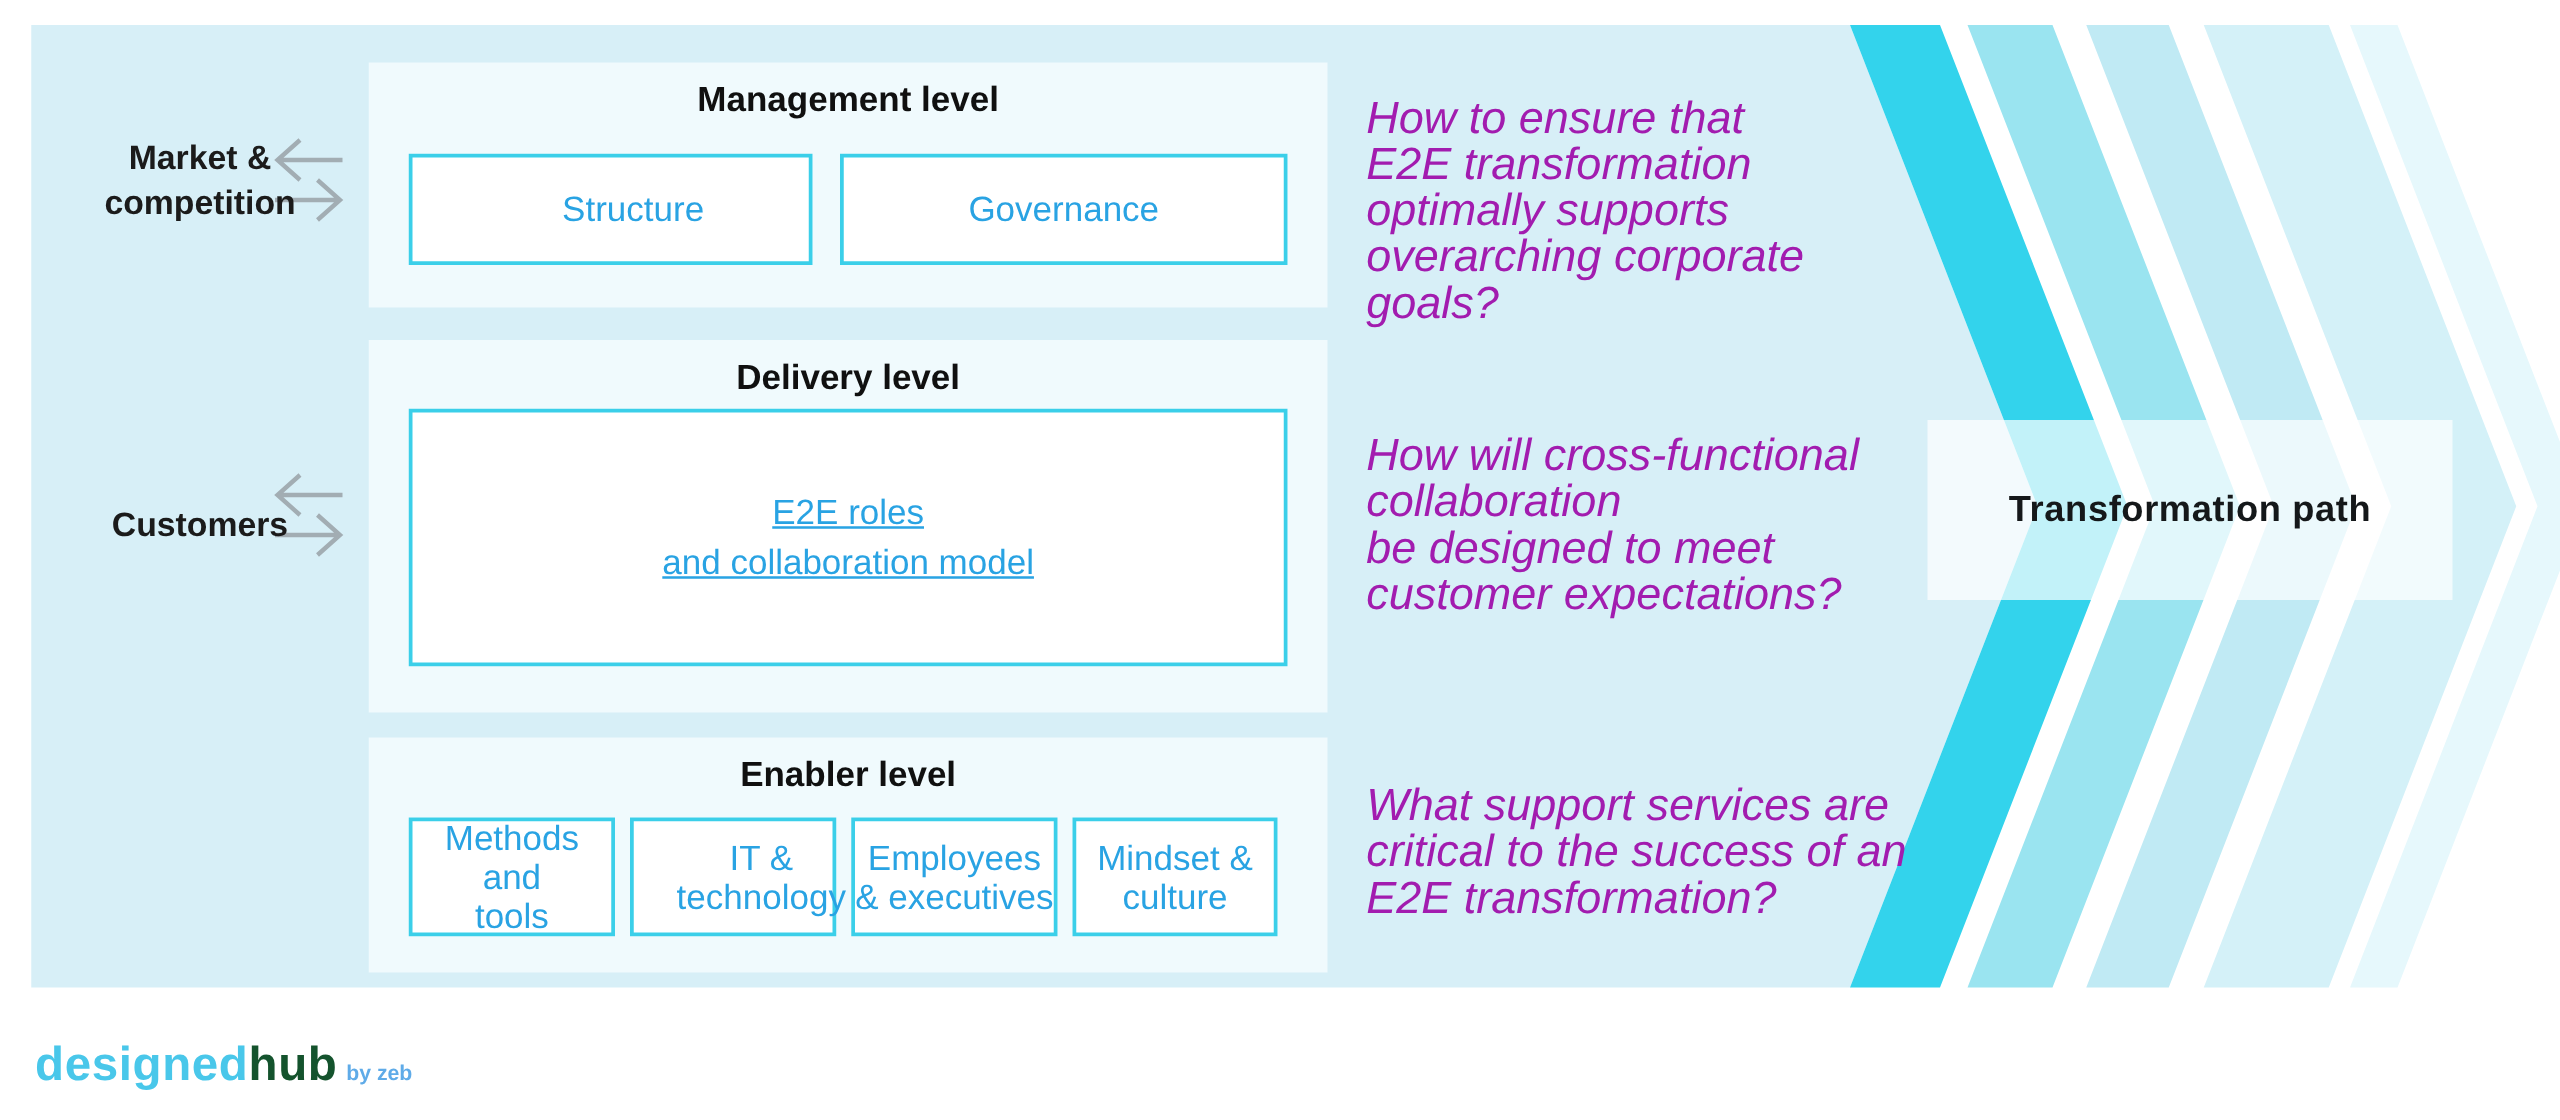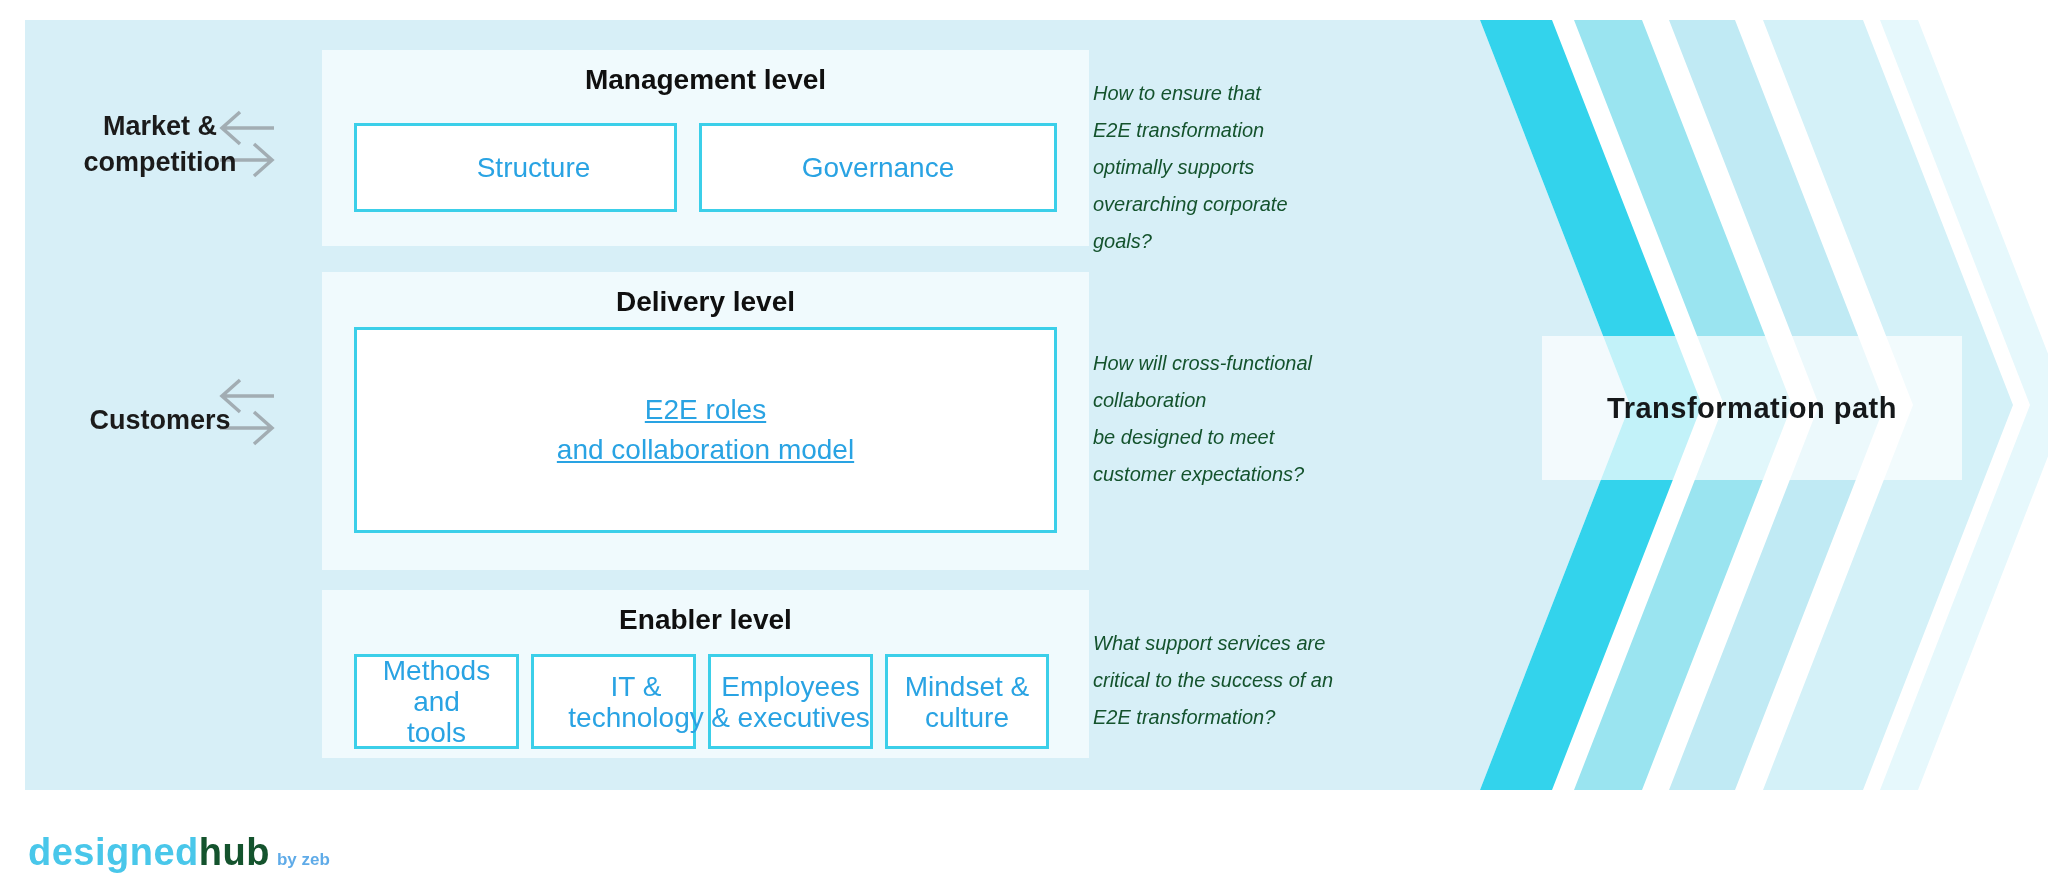--- a/index.html
+++ b/index.html
@@ -16,24 +16,24 @@
   .left-label{
     position:absolute;left:30px;width:260px;
     text-align:center;
     font-size:27px;font-weight:bold;color:#1b1b1b;
     line-height:36px;white-space:pre-line;
   }
   .label-market{top:108px;}
   .label-customers{top:402px;}
 
   
-  .panel{position:absolute;left:295px;width:767px;background:#f0fafd;margin-left:27px;}
+  .panel{position:absolute;left:295px;width:767px;background:#f0fafd;}
   .panel-management{top:50px;height:196px;}
   .panel-delivery{top:272px;height:298px;}
-  .panel-enabler{top:590px;height:168px;}
+  .panel-enabler{top:590px;height:188px;}
   .panel-title{
     position:absolute;top:14px;left:0;width:100%;
     text-align:center;font-size:28px;font-weight:bold;color:#101010;
   }
   .box{
     position:absolute;
     border:3px solid #3bcfe9;background:#ffffff;
     display:flex;align-items:center;justify-content:center;
     color:#29a3e3;text-align:center;white-space:pre-line;
     box-sizing:border-box;
@@ -43,21 +43,21 @@
   .box-e2e{left:32px;top:55px;width:703px;height:206px;font-size:28px;line-height:40px;text-decoration:underline;}
   .box-enabler{top:64px;width:165px;height:95px;font-size:28px;line-height:31px;}
   .box-methods{left:32px;}
   .box-it{left:209px;padding-left:45px;}
   .box-employees{left:386px;}
   .box-mindset{left:563px;width:164px;}
 
   
   .question{
     position:absolute;left:1093px;width:470px;
-    font-size:20px;font-style:italic;color:#14532d;
+    font-size:36px;font-style:italic;color:#a21caf;
     line-height:37px;white-space:pre-line;
   }
   .question-1{top:75px;}
   .question-2{top:345px;}
   .question-3{top:625px;}
 
   
   .path-label{
     position:absolute;left:1542px;top:336px;width:420px;height:144px;
     background:rgba(255,255,255,0.70);

